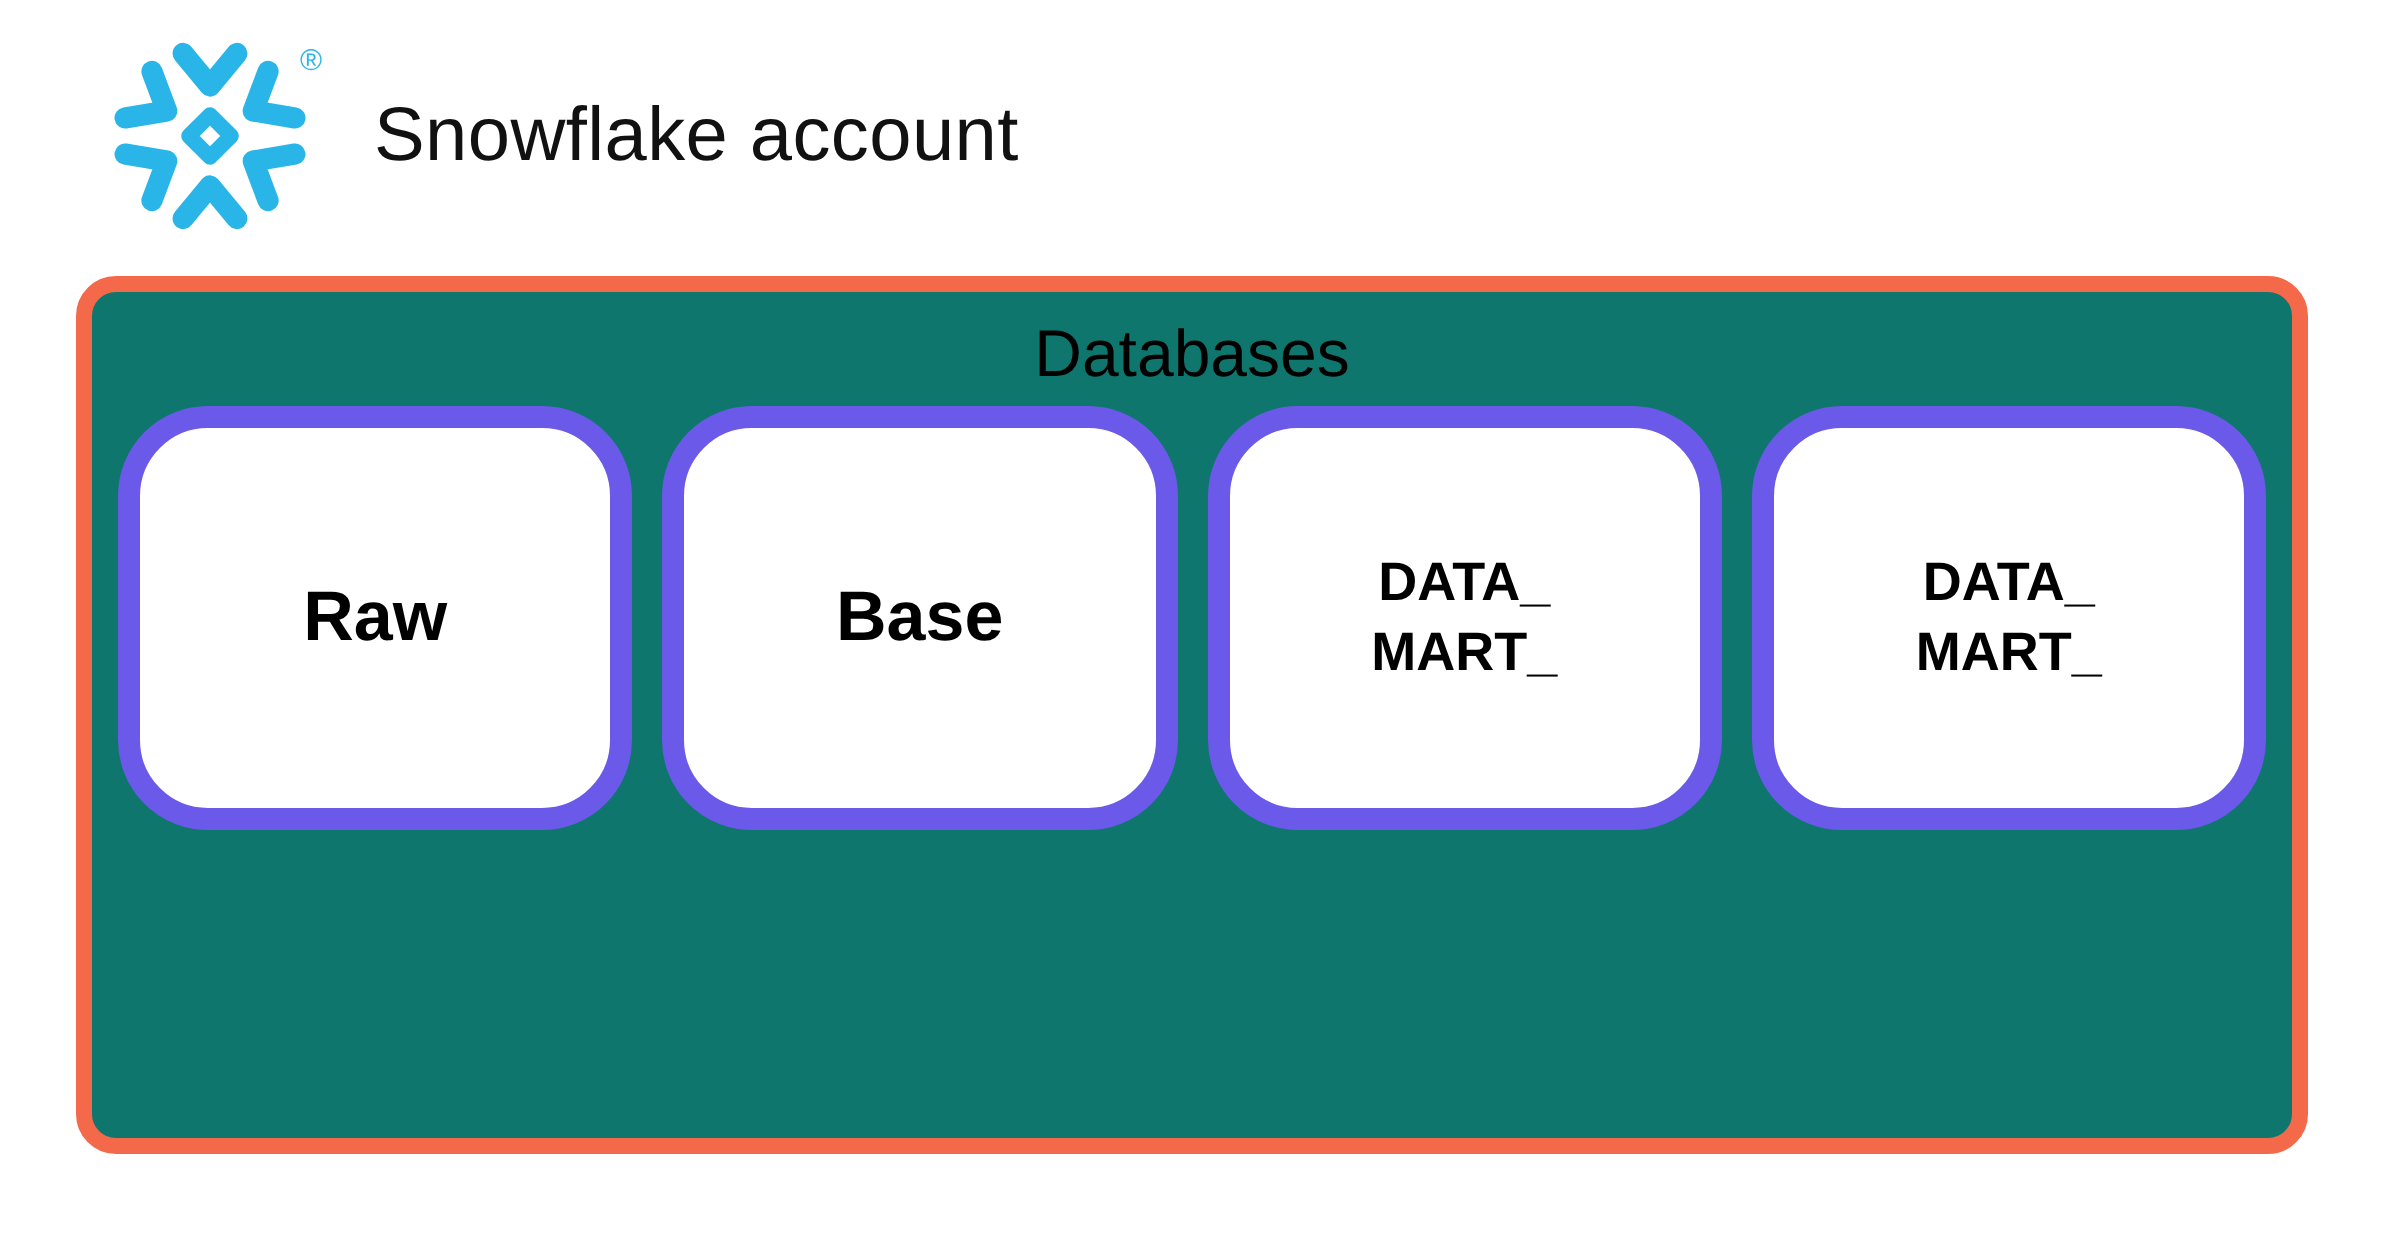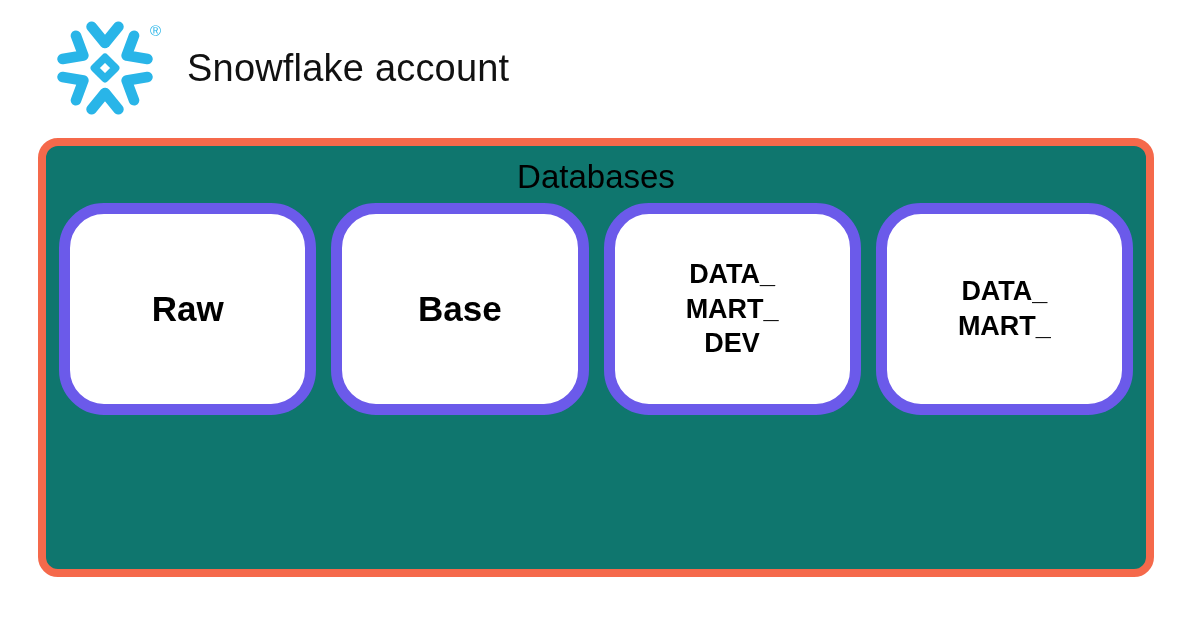--- a/index.html
+++ b/index.html
@@ -129,21 +129,20 @@
       <div class="db-box">
         <div class="db-label">
           <span class="line">Base</span>
         </div>
       </div>
 
       <div class="db-box">
         <div class="db-label small">
           <span class="line">DATA_</span>
           <span class="line">MART_</span>
-          <span class="line">DEV</span>
         </div>
       </div>
 
       <div class="db-box">
         <div class="db-label small">
           <span class="line">DATA_</span>
           <span class="line">MART_</span>
         </div>
       </div>
 

